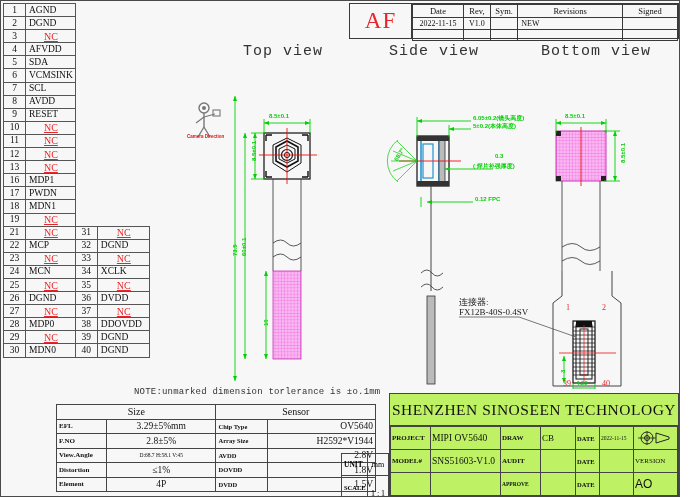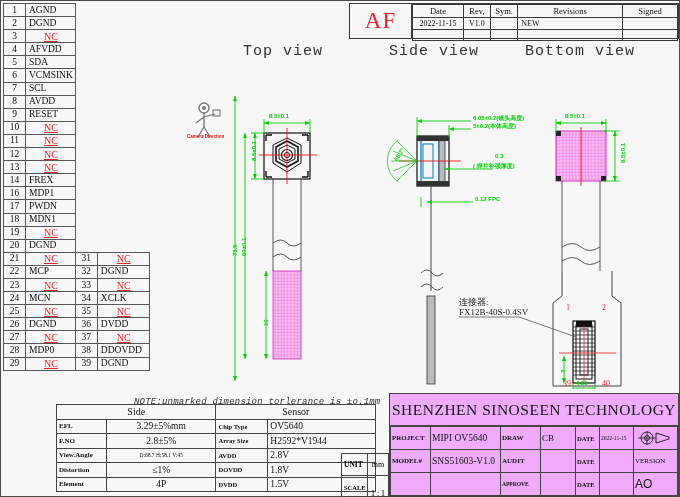--- a/index.html
+++ b/index.html
@@ -66,53 +66,52 @@
   .viewtitle {
     position:absolute; font-size:15px; color:#333;
     font-family:"Liberation Mono", monospace; letter-spacing:1px; white-space:nowrap;
   }
   .dim { position:absolute; color:#00d000; font-size:6px; white-space:nowrap; font-family:"Liberation Sans", sans-serif; font-weight:bold;}
   .redlbl { position:absolute; color:#e8252a; font-size:8px; font-family:"Liberation Serif", serif; }
   .blklbl { position:absolute; color:#222; font-size:9px; font-family:"Liberation Serif", serif; white-space:nowrap;}
 
   
   .note {
-    position:absolute; left:133px; top:396px;
+    position:absolute; left:133px; top:386px;
     font-size:9px; color:#333; font-family:"Liberation Mono", monospace;
     letter-spacing:0.2px;
-    font-style:italic;
   }
 
   
   .spectable {
     position:absolute; left:55px; top:403px;
     border-collapse:collapse; width:320px;
   }
   .spectable td {
     border:1px solid #444; height:14.5px; font-size:8px;
     color:#111; padding:0 2px; font-family:"Liberation Serif", serif;
   }
   .spectable td.hdr { text-align:center; font-size:10px; }
   .spectable td.k { width:50px; font-size:7px; font-weight:bold;}
   .spectable td.v { width:110px; text-align:center; font-size:9.5px; }
   .spectable td.k2 { width:52px; font-size:6.5px; font-weight:bold;}
-  .spectable td.v2 { width:108px; text-align:left; font-size:9.5px; }
+  .spectable td.v2 { width:108px; text-align:right; font-size:9.5px; }
   .spectable td.tiny { font-size:5.5px; text-align:center; letter-spacing:0; }
 
   
   .unitbox { position:absolute; left:340px; top:452px; width:48px; height:44px;
              border:1px solid #444; }
   .unitbox .row { height:22px; border-bottom:1px solid #444; display:flex; align-items:center; }
   .unitbox .row:last-child { border-bottom:none;align-items:flex-end; }
   .unitbox .lbl { width:26px; font-size:7.5px; padding-left:2px; font-weight:bold; border-right:1px solid #444; height:100%; display:flex; align-items:center;}
   .unitbox .val { flex:1; font-size:8px; text-align:center; }
 
   
   .titleblock { position:absolute; left:388px; top:392px; width:290px; height:104px;
-                border:1px solid #444; background:#f0abfc; }
+                border:1px solid #444; background:#bef264; }
   .company { height:32px; display:flex; align-items:center; justify-content:center;
              font-size:15.5px; color:#111; letter-spacing:0.5px; border-bottom:1px solid #444;
              font-family:"Liberation Serif", serif; white-space:nowrap; }
   .tbgrid { width:100%; border-collapse:collapse; }
   .tbgrid td { border:1px solid #444; height:23px; font-size:7.5px; 
                color:#111; font-family:"Liberation Serif", serif; }
   .tbgrid td.lab { width:40px; font-weight:bold; font-size:7px;}
   .tbgrid td.big { width:70px; font-size:9.5px; }
   .tbgrid td.dt  { width:24px; font-weight:bold; font-size:6.5px;}
   .tbgrid td.dv  { width:34px; font-size:5.5px;}
@@ -199,52 +198,40 @@
           <td class="blank"></td>
           <td class="blank"></td>
         </tr>
         <tr>
           <td class="num">13</td>
           <td class="nm nc">NC</td>
           <td class="blank"></td>
           <td class="blank"></td>
         </tr>
         <tr>
-          <td class="num">14</td>
-          <td class="nm">FREX</td>
-          <td class="blank"></td>
-          <td class="blank"></td>
-        </tr>
-        <tr>
           <td class="num">16</td>
           <td class="nm">MDP1</td>
           <td class="blank"></td>
           <td class="blank"></td>
         </tr>
         <tr>
           <td class="num">17</td>
           <td class="nm">PWDN</td>
           <td class="blank"></td>
           <td class="blank"></td>
         </tr>
         <tr>
           <td class="num">18</td>
           <td class="nm">MDN1</td>
           <td class="blank"></td>
           <td class="blank"></td>
         </tr>
         <tr>
           <td class="num">19</td>
           <td class="nm nc">NC</td>
-          <td class="blank"></td>
-          <td class="blank"></td>
-        </tr>
-        <tr>
-          <td class="num">20</td>
-          <td class="nm">DGND</td>
           <td class="blank"></td>
           <td class="blank"></td>
         </tr>
         <tr>
           <td class="num">21</td>
           <td class="nm nc">NC</td>
           <td class="num">31</td>
           <td class="nm nm2 nc">NC</td>
         </tr>
         <tr>
@@ -286,20 +273,26 @@
         <tr>
           <td class="num">28</td>
           <td class="nm">MDP0</td>
           <td class="num">38</td>
           <td class="nm nm2">DDOVDD</td>
         </tr>
         <tr>
           <td class="num">29</td>
           <td class="nm nc">NC</td>
           <td class="num">39</td>
+          <td class="nm nm2">DGND</td>
+        </tr>
+        <tr>
+          <td class="num">30</td>
+          <td class="nm">MDN0</td>
+          <td class="num">40</td>
           <td class="nm nm2">DGND</td>
         </tr>
       </tbody>
   </table>
 
   <div class="revblock">
     <div class="af-cell">
       <span class="af-text">AF</span>
     </div>
     <table class="revtable">
@@ -504,39 +497,39 @@
     </div>
 
     <div class="viewtitle" style="left:268px;top:2px;">Side view</div>
     <div class="dim" style="left:352px;top:73px;">6.05±0.2(镜头高度)</div>
     <div class="dim" style="left:352px;top:81px;">5±0.2(本体高度)</div>
     <div class="dim" style="left:374px;top:112px;">0.3</div>
     <div class="dim" style="left:352px;top:121px;">( 焊片补强厚度)</div>
     <div class="dim" style="left:354px;top:155px;">0.12 FPC</div>
     <div class="dim" style="left:272px;top:118px;transform:rotate(-58deg);transform-origin:0 0;">68.7°</div>
 
-    <div class="viewtitle" style="left:404px;top:2px;text-align:right;">Bottom view</div>
+    <div class="viewtitle" style="left:420px;top:2px;text-align:right;">Bottom view</div>
     <div class="dim" style="left:444px;top:72px;">8.5±0.1</div>
     <div class="dim" style="left:499px;top:122px;transform:rotate(-90deg);transform-origin:0 0;">8.5±0.1</div>
     <div class="blklbl" style="left:338px;top:255px;">连接器:</div>
     <div class="blklbl" style="left:338px;top:266px;">FX12B-40S-0.4SV</div>
     <div class="redlbl" style="left:445px;top:262px;">1</div>
     <div class="redlbl" style="left:481px;top:262px;">2</div>
     <div class="redlbl" style="left:442px;top:338px;">39</div>
     <div class="redlbl" style="left:481px;top:338px;">40</div>
     <div class="dim" style="left:455px;top:339px;">4.25</div>
     <div class="dim" style="left:439px;top:332px;transform:rotate(-90deg);transform-origin:0 0;">3</div>
   </div>
 
   <div class="note">NOTE:unmarked dimension torlerance is ±o.1mm</div>
 
   <table class="spectable">
     <tbody>
       <tr>
-        <td class="hdr" colspan="2">Side</td>
+        <td class="hdr" colspan="2">Size</td>
         <td class="hdr" colspan="2">Sensor</td>
       </tr>
       <tr>
         <td class="k">EFL</td>
         <td class="v">3.29±5%mm</td>
         <td class="k2">Chip Type</td>
         <td class="v2">OV5640</td>
       </tr>
       <tr>
         <td class="k">F.NO</td>

